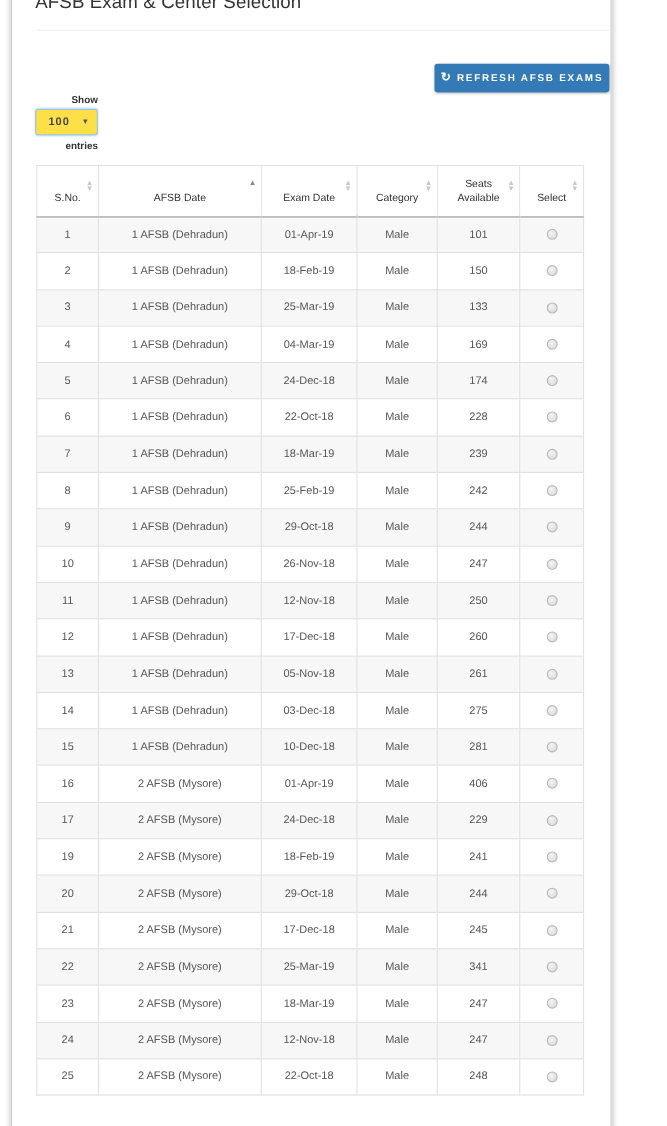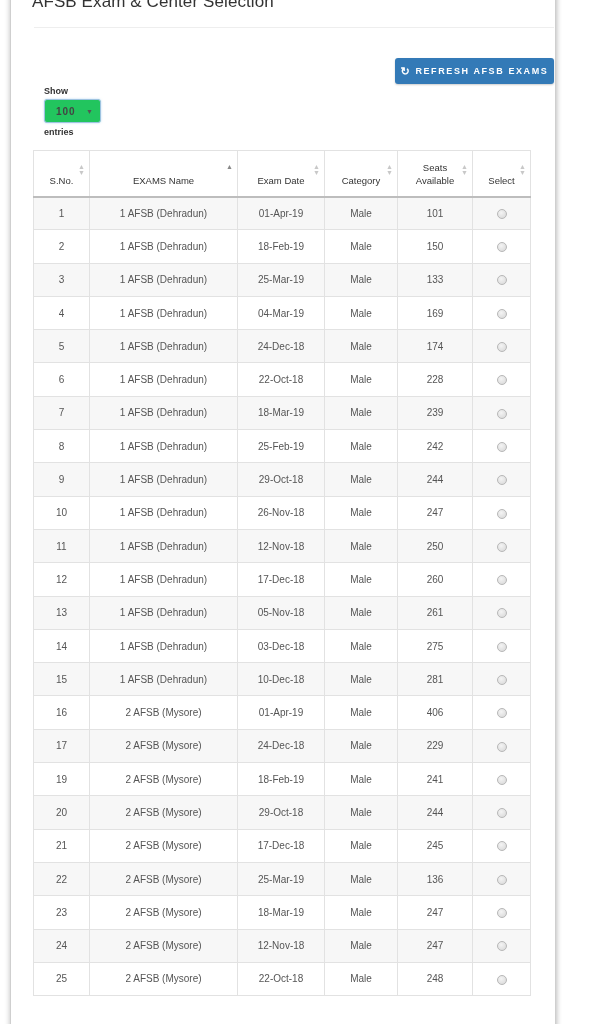--- a/index.html
+++ b/index.html
@@ -36,29 +36,29 @@
       background: #337ab7; border-radius: 3px;
       color: #fff; border: none;
       font-family: "Liberation Sans", sans-serif;
       font-size: 9px; font-weight: bold; letter-spacing: 1.6px;
       display: flex; align-items: center; justify-content: center;
       gap: 4px; cursor: pointer;
       box-shadow: 0 1px 2px rgba(0,0,0,0.2);
     }
     .refresh-icon { font-size: 11px; line-height: 1; font-weight: bold; }
     .length-ctrl {
-      position: absolute; left: 33px; top: 90px; width: 57px;
-      text-align: left; font-size: 9px; font-weight: bold; color: #333;
+      position: absolute; left: 21px; top: 90px; width: 57px;
+      text-align: right; font-size: 9px; font-weight: bold; color: #333;
     }
     .length-ctrl .lbl { display: block; line-height: 14px; }
     .length-select {
       display: flex; align-items: center; justify-content: space-between;
       width: 57px; height: 24px; margin: 1px 0 2px 0;
       border: 1px solid #9ec3e0; border-radius: 3px;
-      padding: 0 6px 0 11px; background: #22c55e;
+      padding: 0 6px 0 11px; background: #fde047;
       font-size: 10px; font-weight: bold; letter-spacing: 1px; color: #444;
       cursor: pointer;
       box-shadow: 0 0 2px rgba(102,175,233,0.5);
     }
     .length-select .caret { font-size: 7px; color: #555; }
     table.dt {
       position: absolute; left: 33px; top: 150px;
       width: 497px; border-collapse: collapse;
       font-size: 10px; table-layout: fixed;
     }
@@ -120,21 +120,21 @@
         <col class="c5">
         <col class="c6">
     </colgroup>
     <thead>
       <tr>
         <th>
           <span>S.No.</span>
           <span class="sort">▲<br>▼</span>
         </th>
         <th>
-          <span>EXAMS Name</span>
+          <span>AFSB Date</span>
           <span class="sort active">▲</span>
         </th>
         <th>
           <span>Exam Date</span>
           <span class="sort">▲<br>▼</span>
         </th>
         <th>
           <span>Category</span>
           <span class="sort">▲<br>▼</span>
         </th>
@@ -307,21 +307,21 @@
           <td>17-Dec-18</td>
           <td>Male</td>
           <td>245</td>
           <td><span class="radio"></span></td>
         </tr>
         <tr>
           <td>22</td>
           <td>2 AFSB (Mysore)</td>
           <td>25-Mar-19</td>
           <td>Male</td>
-          <td>136</td>
+          <td>341</td>
           <td><span class="radio"></span></td>
         </tr>
         <tr>
           <td>23</td>
           <td>2 AFSB (Mysore)</td>
           <td>18-Mar-19</td>
           <td>Male</td>
           <td>247</td>
           <td><span class="radio"></span></td>
         </tr>

